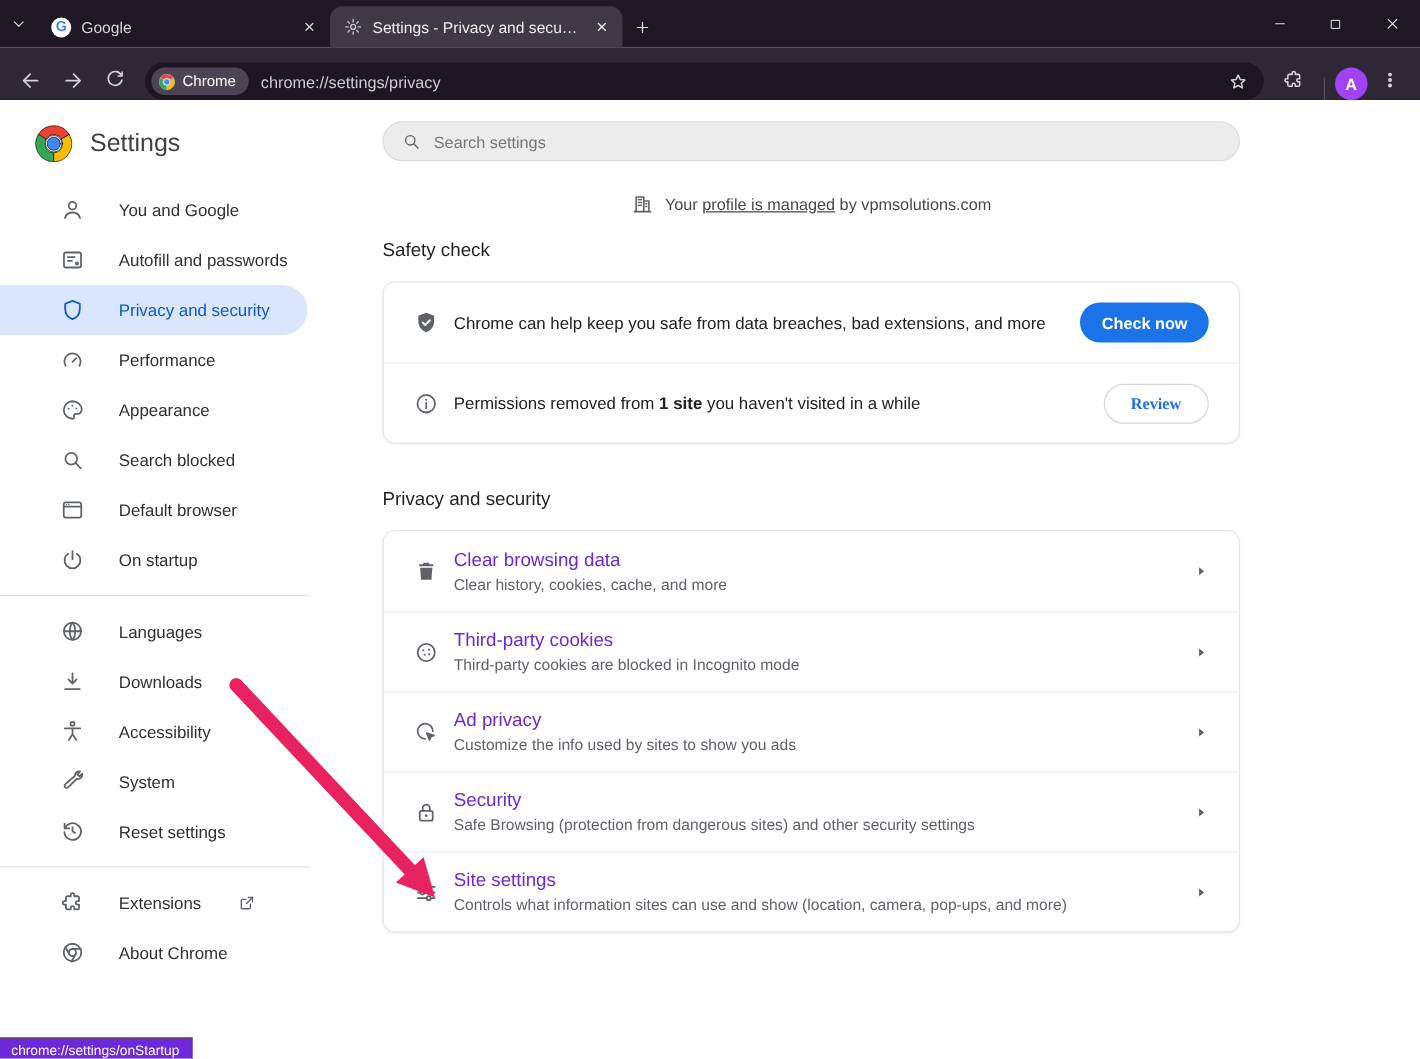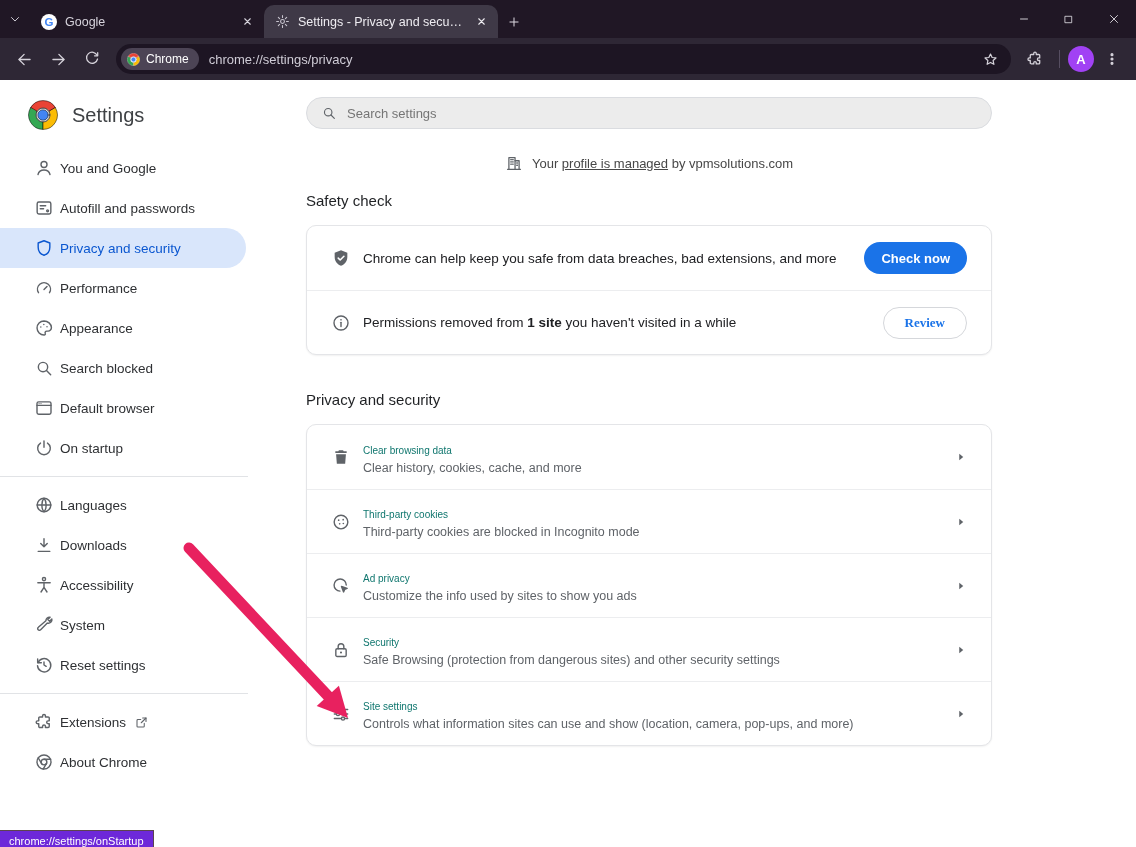--- a/index.html
+++ b/index.html
@@ -16,36 +16,36 @@
        border-radius:10px 10px 0 0;color:#d6d3dc;font-size:12.5px;cursor:pointer}
   .tab.active{background:#3f3947;color:#eeecf1}
   .tab-title{flex:1;white-space:nowrap;overflow:hidden;text-overflow:ellipsis}
   .tab-close{width:18px;height:18px;border-radius:50%;display:flex;align-items:center;justify-content:center;color:inherit;cursor:pointer}
   .newtab{width:32px;height:33px;display:flex;align-items:center;justify-content:center;color:#e0dde5;cursor:pointer}
   .wincontrols{position:absolute;right:0;top:0;height:38px;display:flex}
   .wc{width:45px;height:100%;display:flex;align-items:center;justify-content:center;color:#eceaf0;cursor:pointer}
   .gfav{width:16px;height:16px;border-radius:50%;background:#fff;display:flex;align-items:center;justify-content:center;
         font-size:11.5px;font-weight:bold;color:#4285F4}
 
-  .toolbar{height:42px;background:#2e2735;display:flex;align-items:center;padding:0 8px;gap:2px}
+  .toolbar{height:42px;background:#2e2735;display:flex;align-items:flex-end;padding:0 8px;gap:2px}
   .tbtn{width:32px;height:32px;border-radius:50%;display:flex;align-items:center;justify-content:center;color:#d6d3db;cursor:pointer}
   .omnibox{flex:1;height:30px;background:#1d1523;border-radius:15px;display:flex;align-items:center;margin:0 6px;padding:0 8px 0 5px;cursor:text}
   .badge{height:22px;background:#4c4455;border-radius:11px;display:flex;align-items:center;gap:6px;padding:0 10px 0 6px;
          color:#fff;font-size:12px;cursor:pointer}
   .url{margin-left:10px;font-size:13px;color:#cfccd6;flex:1}
   .sep-v{width:1px;height:18px;background:#564e61;margin:0 6px}
   .avatar{width:26px;height:26px;border-radius:50%;background:#a142f4;color:#fff;font-size:13px;font-weight:bold;
           display:flex;align-items:center;justify-content:center;cursor:pointer}
 
   
   .content{display:flex;height:767px;background:#fff}
   .sidebar{width:248px;flex:none}
   .sb-head{display:flex;align-items:center;gap:14px;padding:20px 0 18px 28px}
   .sb-title{font-size:20px;color:#3f4245}
-  .sb-item{height:40px;display:flex;align-items:center;gap:6px;padding-left:34px;
+  .sb-item{height:40px;display:flex;align-items:center;gap:27px;padding-left:48px;
            font-size:13.5px;font-weight:500;color:#2e3033;cursor:pointer}
   .sb-item .ic{color:#5f6368}
   .sb-item.sel{background:#d9e6fb;border-radius:0 20px 20px 0;margin-right:2px;color:#0b57d0}
   .sb-item.sel .ic{color:#0b57d0}
   .sb-div{border-top:1px solid #e1e3e6;margin:8px 0}
   .ext-ic{color:#5f6368;margin-left:2px}
 
   .main{flex:1}
   .col{width:686px;margin-left:58px}
   .search{margin-top:17px;height:32px;background:#ececec;border:1px solid #dadce0;border-radius:16px;
@@ -60,21 +60,21 @@
   .crow{display:flex;align-items:center;min-height:64px;padding:0 24px}
   .crow + .crow,.prow + .prow{border-top:1px solid #ecedef}
   .crow .ic,.prow .ic{color:#5f6368}
   .ctext{margin-left:12px;font-size:13.5px;color:#202124}
   .btn-blue{margin-left:auto;background:#1a73e8;color:#fff;border:none;border-radius:16px;height:32px;padding:0 17px;
             font-size:13px;font-weight:bold;font-family:inherit;cursor:pointer}
   .btn-line{margin-left:auto;background:#fff;color:#1a73e8;border:1px solid #d5d7db;border-radius:16px;height:32px;
             padding:0 21px;font-size:13px;font-weight:bold;font-family:Liberation Serif, serif;cursor:pointer}
   .prow{display:flex;align-items:center;min-height:64px;padding:0 24px;cursor:pointer}
   .ptxt{margin-left:12px;flex:1}
-  .ptitle{font-size:10px;color:#0f766e}
+  .ptitle{font-size:15px;color:#6d28d9}
   .psub{font-size:12.5px;color:#5f6368;margin-top:3px}
   .chev{color:#3c4043}
 
   .anno{position:absolute;left:0;top:0;width:1136px;height:847px;pointer-events:none;z-index:40}
   .tooltip{position:absolute;left:0;bottom:0;background:#6d28d9;color:#fff;font-size:11px;padding:4px 9px 0;
            border:1px solid #5c4450;border-left:none;border-bottom:none;z-index:30}
 </style>
 </head>
 <body>
 

